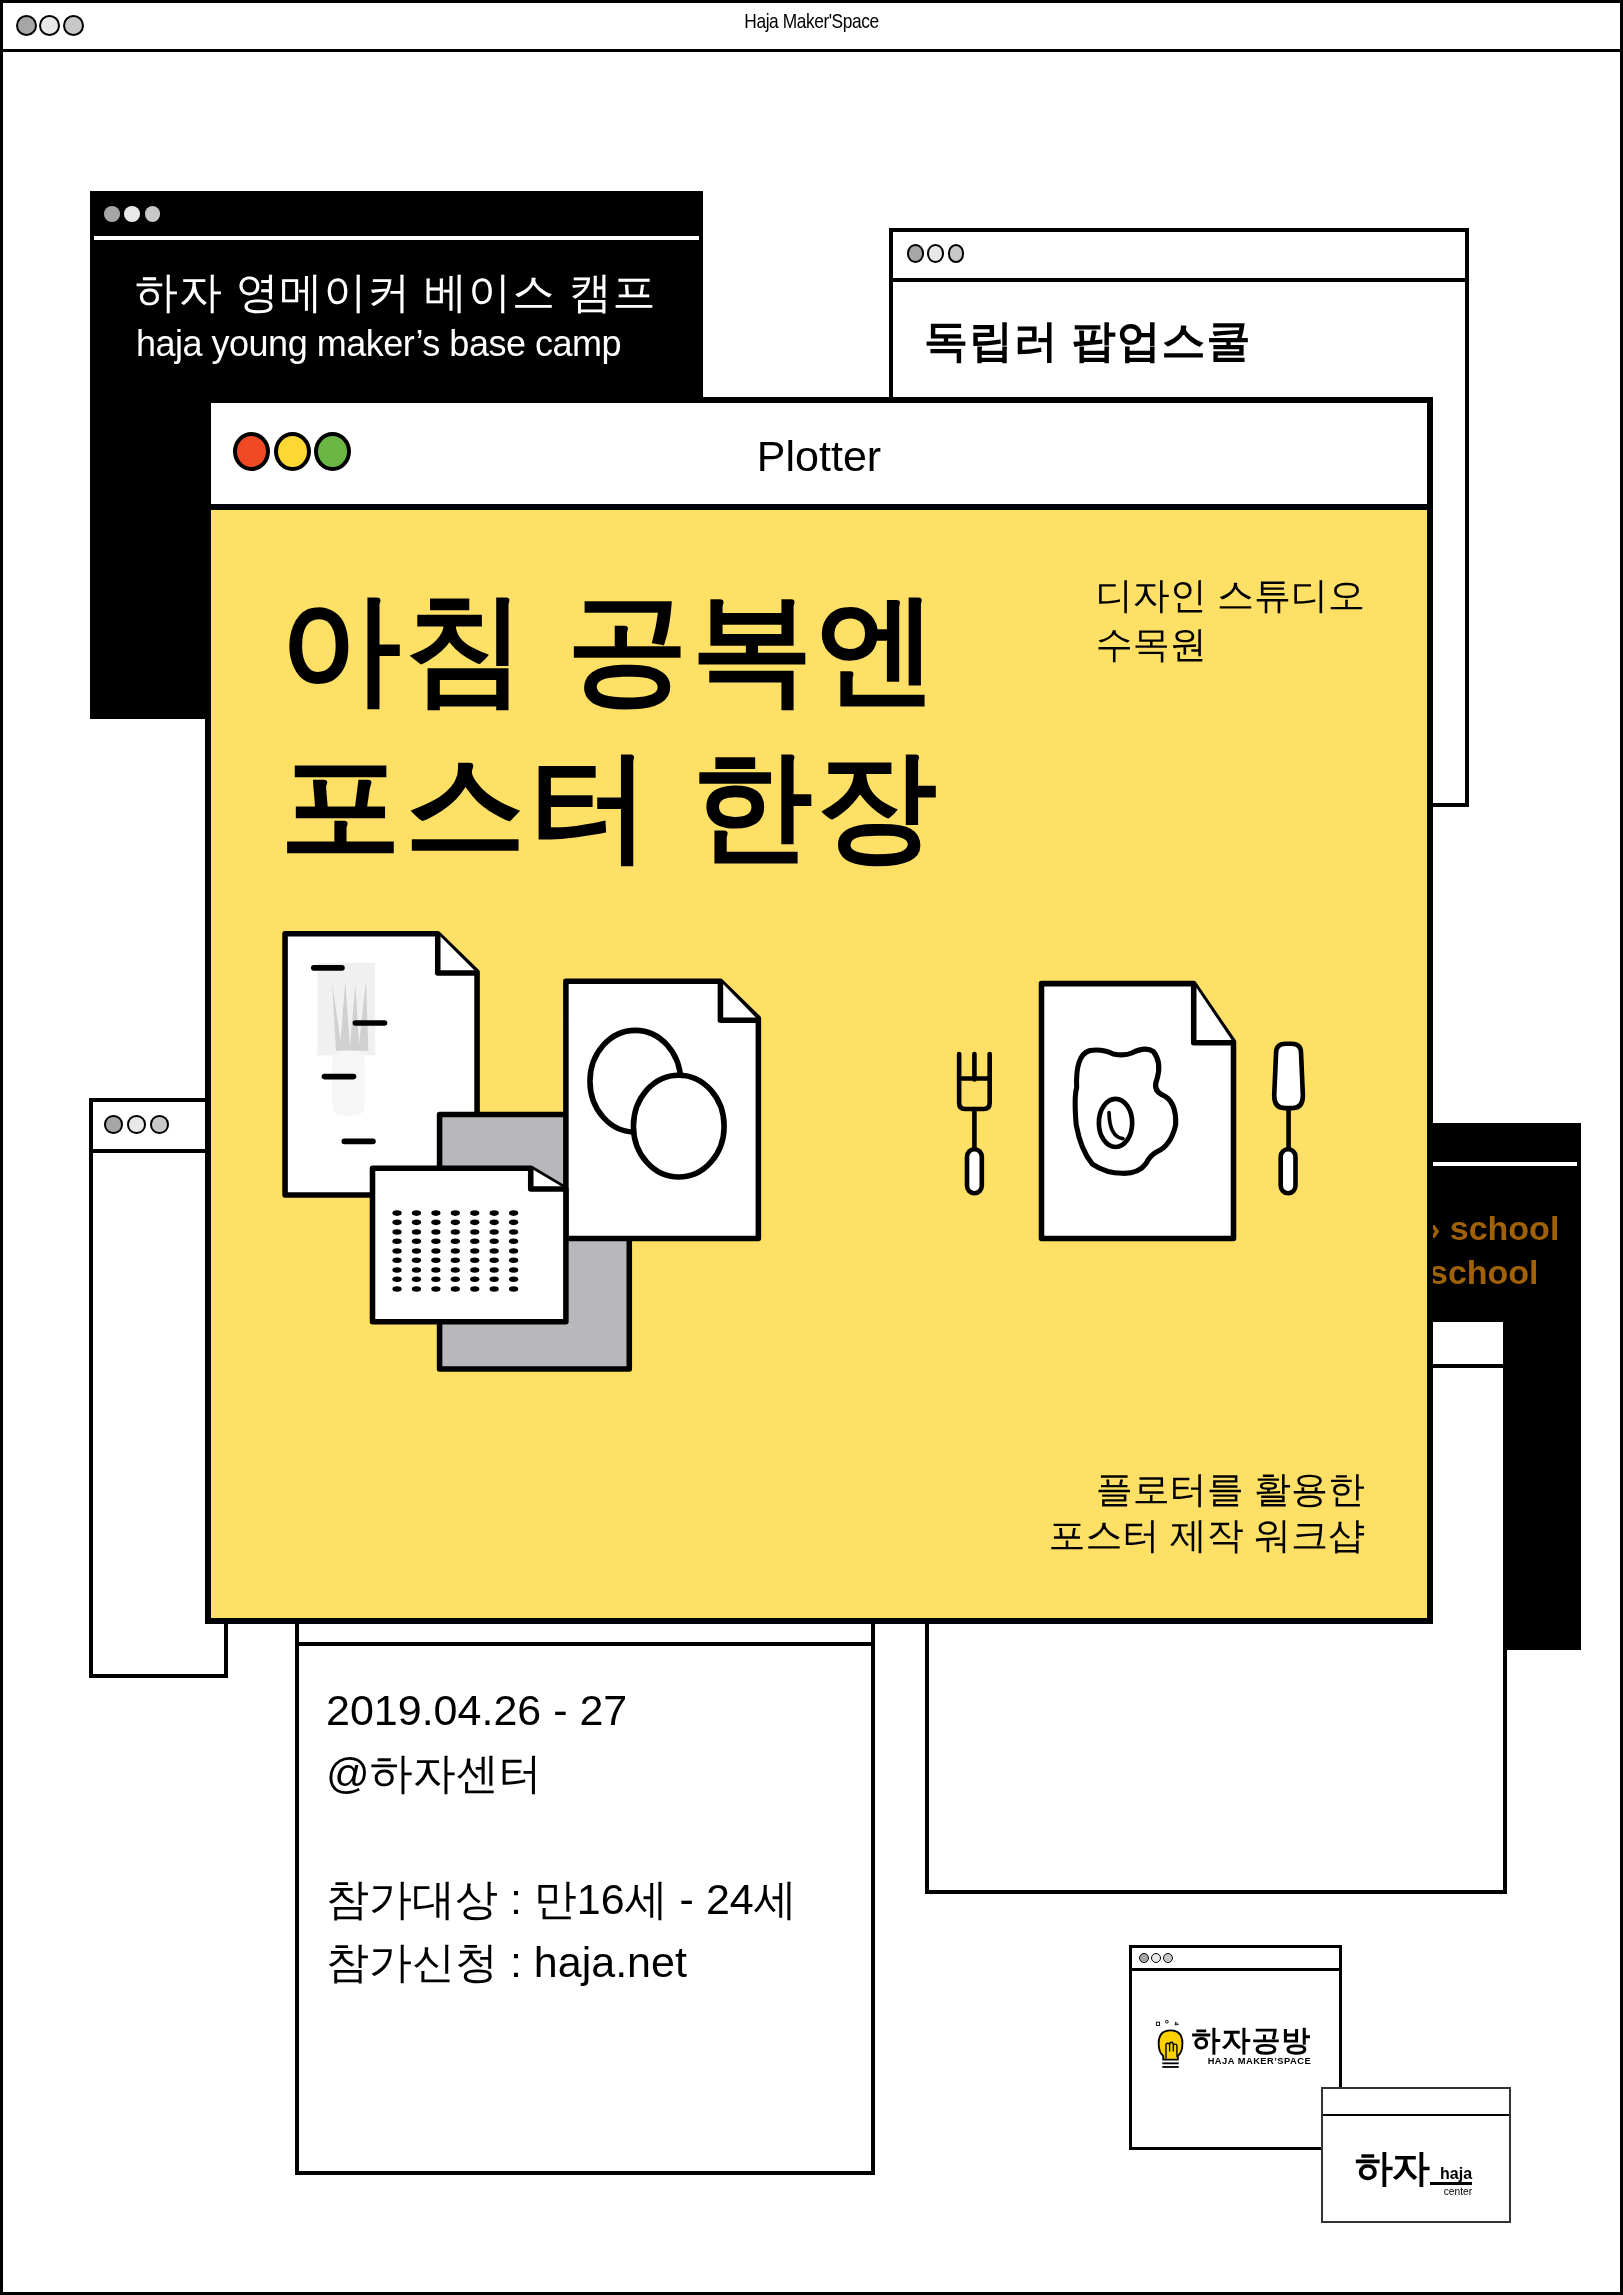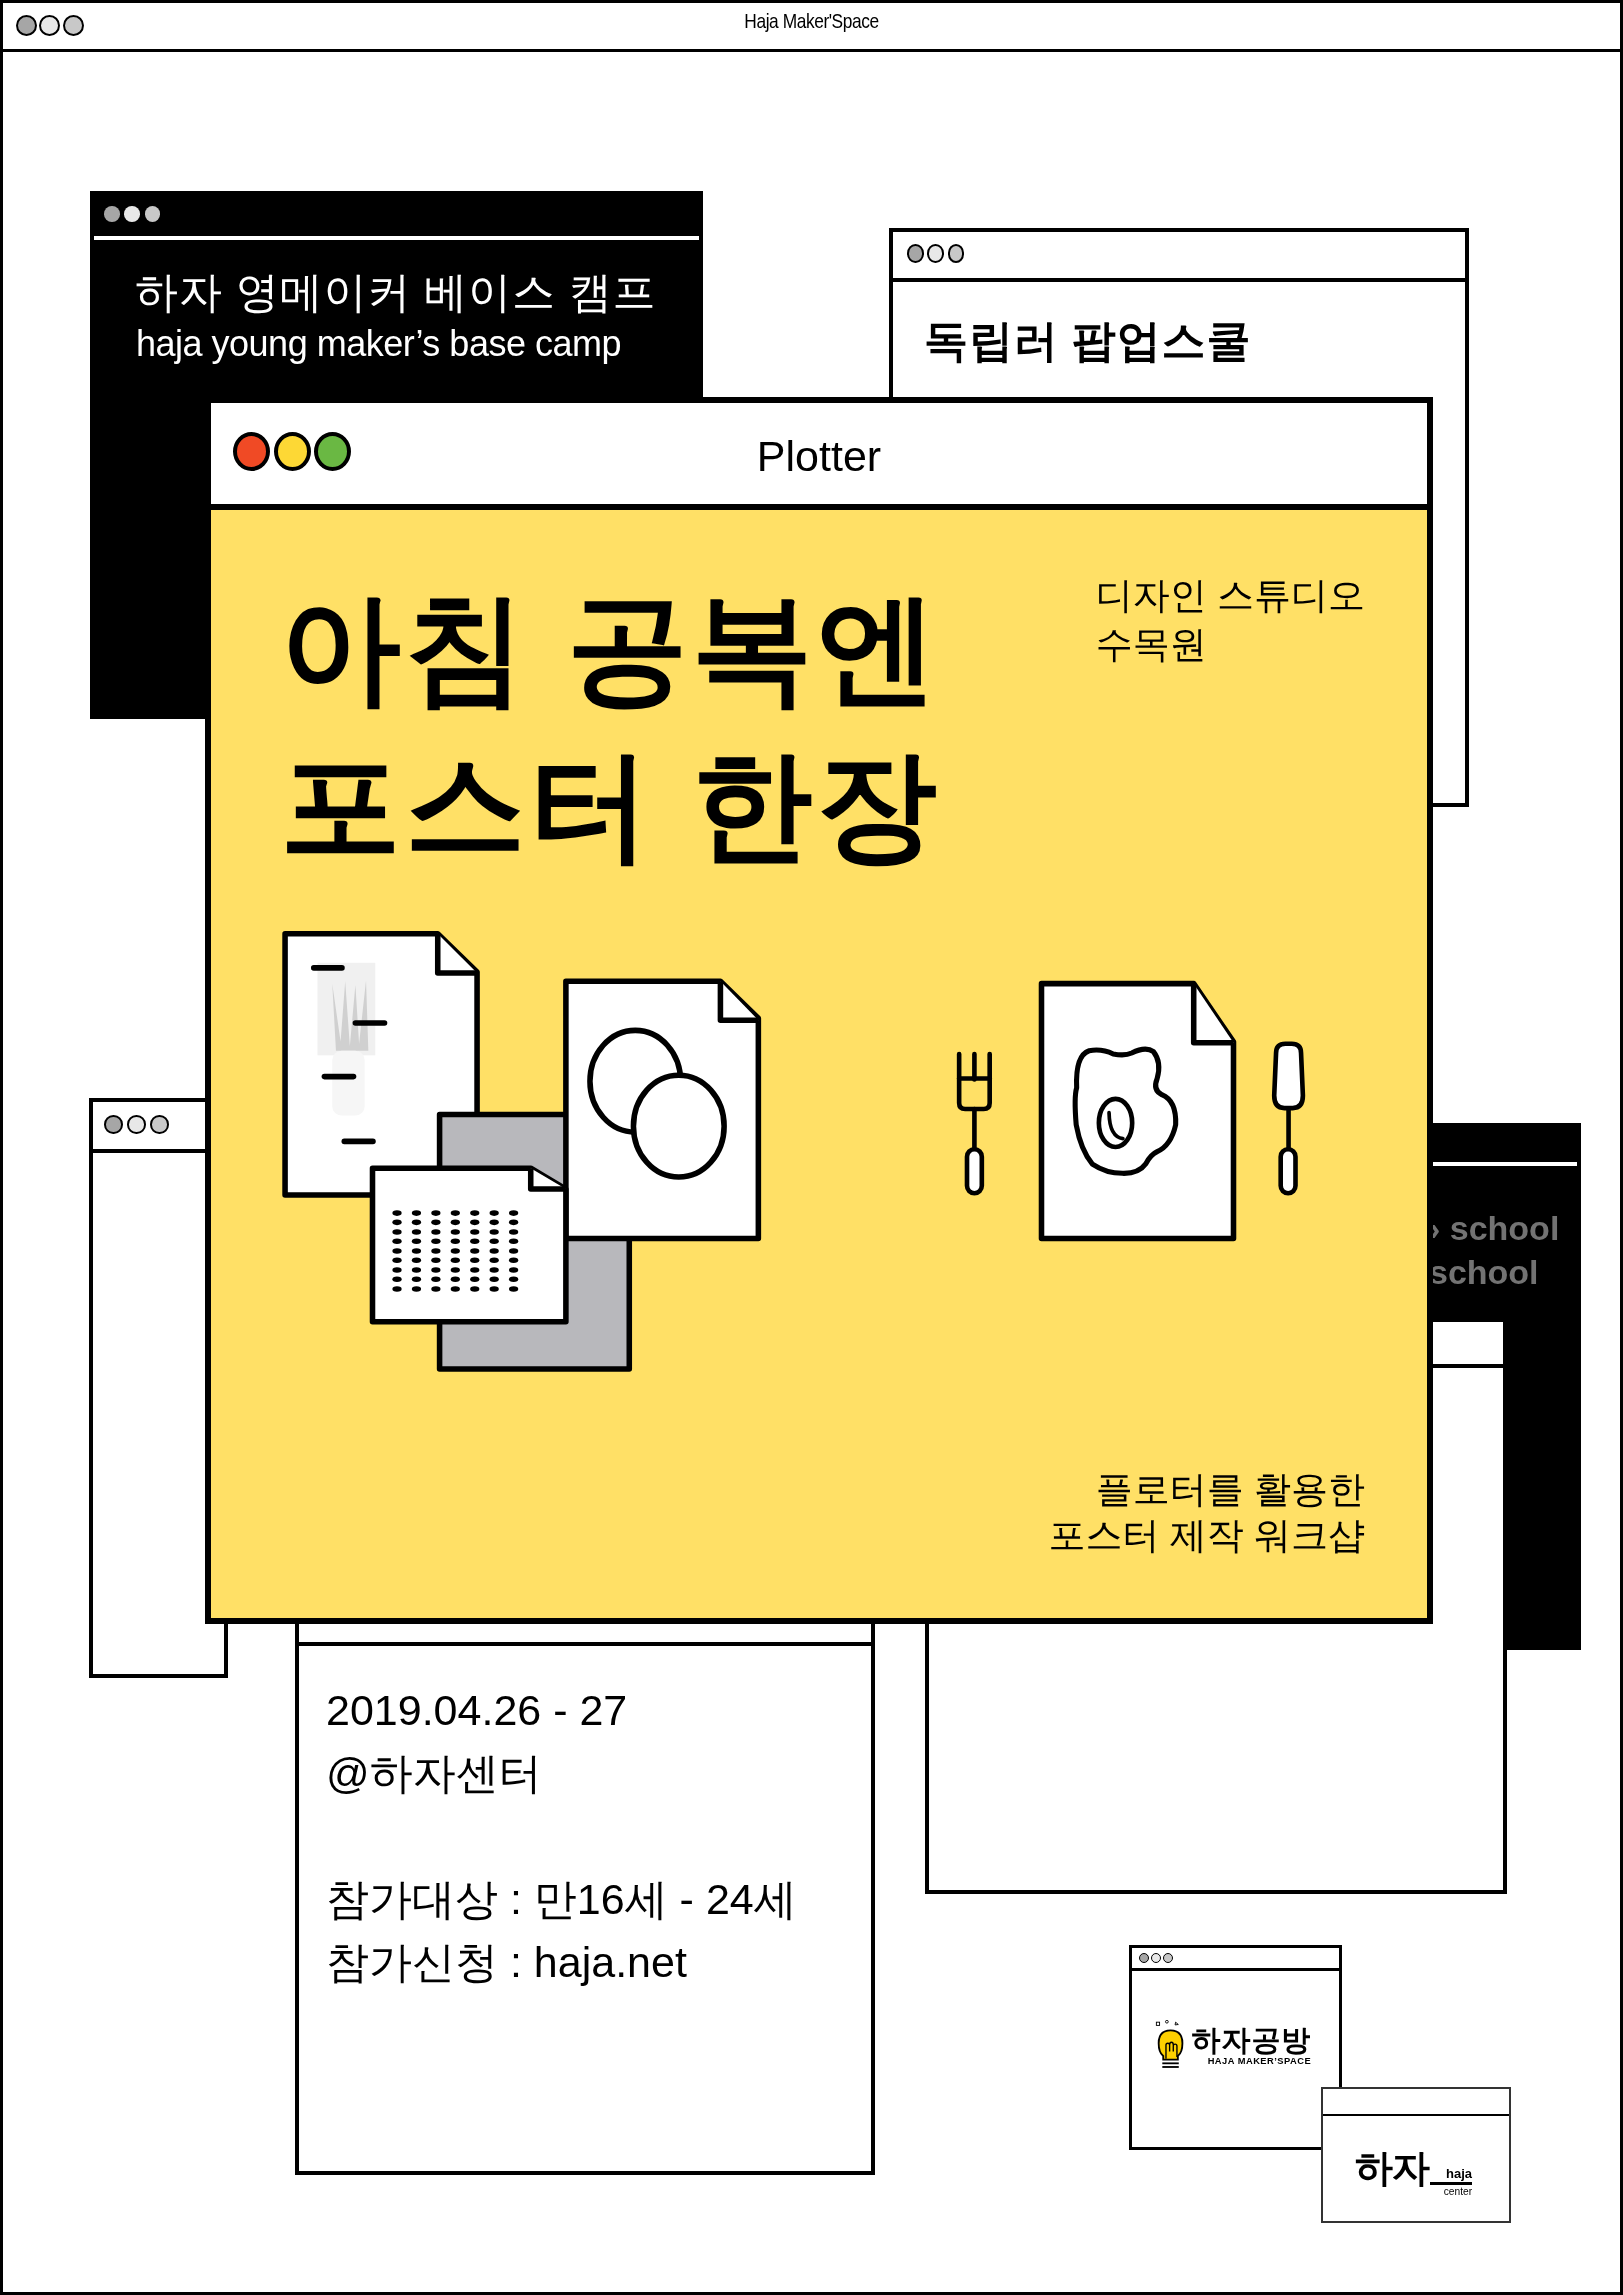--- a/index.html
+++ b/index.html
@@ -83,21 +83,21 @@
     <div class="dots" style="left:11px; top:13px; gap:4.6px;">
       <div class="dot d1" style="width:18.5px;height:18.5px;"></div>
       <div class="dot d2" style="width:18.5px;height:18.5px;"></div>
       <div class="dot d3" style="width:18.5px;height:18.5px;"></div>
     </div>
   </div>
 </div>
 
 <div class="win win-black" style="left:1411px; top:1123px; width:170px; height:527px;">
   <div class="win-bar" style="height:39px;"></div>
-  <div class="abs" style="left:14px; top:79px; color:#737373; font-size:34px; font-weight:700; line-height:44px; white-space:nowrap;">
+  <div class="abs" style="left:14px; top:79px; color:#a16207; font-size:34px; font-weight:700; line-height:44px; white-space:nowrap;">
     <div>› school</div>
     <div>school</div>
   </div>
 </div>
 
 <div class="win" style="left:925px; top:1318px; width:582px; height:576px;">
   <div class="win-bar" style="height:46px;"></div>
 </div>
 
 <div class="win" style="left:295px; top:1610px; width:580px; height:565px;">
@@ -276,19 +276,19 @@
       <div style="font-size:9.3px; font-weight:700; line-height:12px; letter-spacing:0.5px;">HAJA MAKER’SPACE</div>
     </div>
   </div>
 </div>
 
 <div class="win" style="left:1321px; top:2087px; width:190px; height:136px; border-width:2.8px; border-color:#333;">
   <div class="win-bar" style="height:27px; border-bottom-width:2.8px;"></div>
   <div class="abs" style="left:32px; top:51px; display:flex; align-items:center;">
     <div style="font-size:38px; font-weight:700; line-height:40px; letter-spacing:-0.9px;">하자</div>
     <div style="margin-left:0.9px; display:flex; flex-direction:column; align-items:flex-end;">
-      <div style="font-size:13px; font-weight:700; line-height:12px;margin-top:28px;">haja</div>
+      <div style="font-size:16px; font-weight:700; line-height:12px;margin-top:28px;">haja</div>
       <div style="width:42px; height:2.8px; background:#000; margin:1.9px 0;"></div>
       <div style="font-size:10.2px; line-height:10.2px;">center</div>
     </div>
   </div>
 </div>
 
 
 </body></html>

